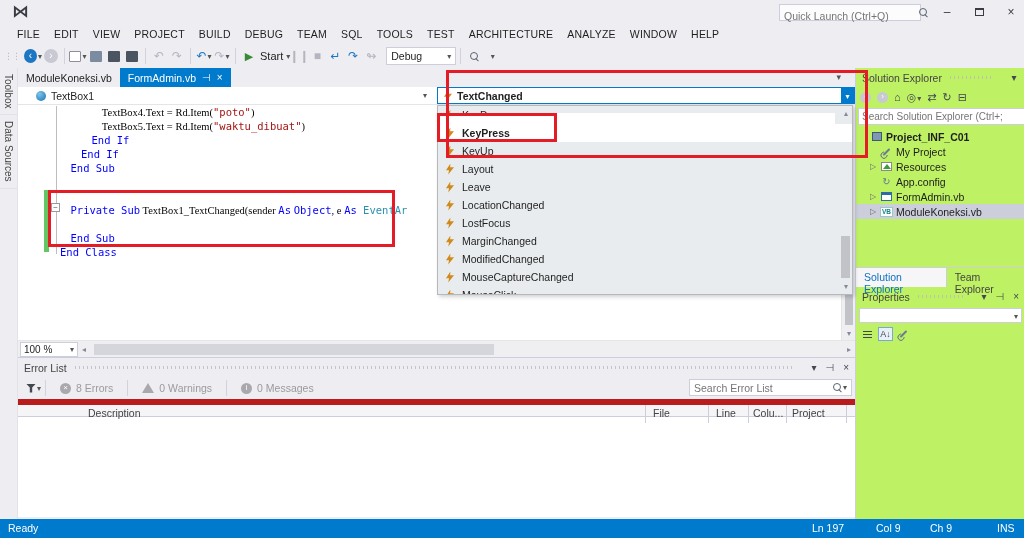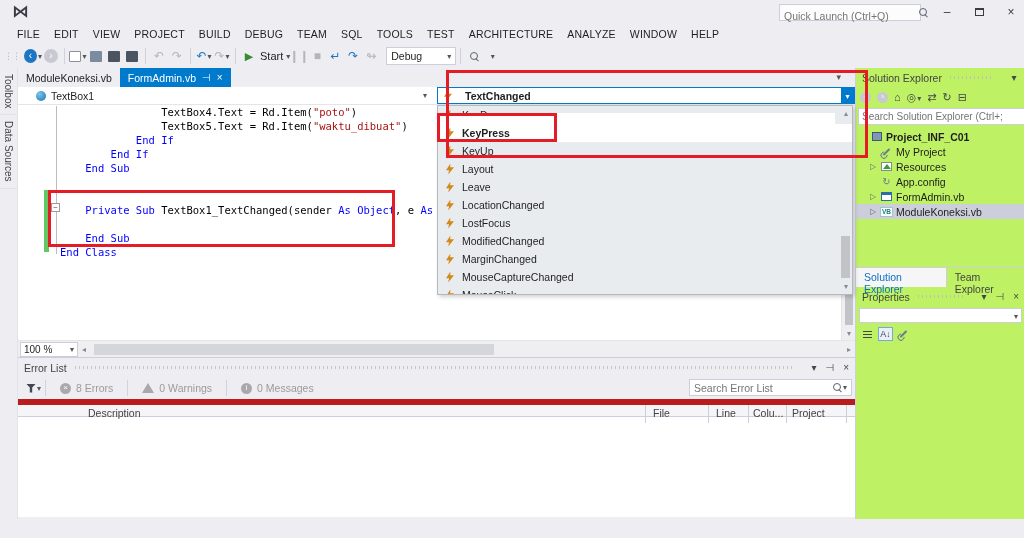--- a/index.html
+++ b/index.html
@@ -49,33 +49,33 @@
   .etab .pin-ico, .etab .x-ico { margin-left:6px; font-size:10px; color:#fff; }
   .tabwell-caret { position:absolute; right:14px; top:4px; font-size:9px; color:#555; }
 
   
   #nav-bar { position:absolute; left:18px; top:87px; width:837px; height:18px; background:#fff; border-bottom:1px solid #e5e5e5; display:flex; }
   .nav-left { position:relative; width:419px; display:flex; align-items:center; padding-left:18px; }
   .field-icon { width:10px; height:10px; border-radius:50%; background:radial-gradient(circle at 35% 30%, #7ec4e8, #1573b6); display:inline-block; margin-right:5px; }
   .nav-left .lbl { font-size:10.5px; color:#1e1e1e; }
   .nav-left .caret { position:absolute; right:10px; font-size:8px; color:#555; }
   .nav-right { position:relative; width:418px; border:1px solid #007acc; background:#fff; display:flex; align-items:center; padding-left:6px; }
-  .nav-right .lbl { font-size:10.5px; font-weight:bold; color:#1e1e1e; margin-left:13px; }
+  .nav-right .lbl { font-size:10.5px; font-weight:bold; color:#1e1e1e; margin-left:5px; }
   .nav-right .btn { position:absolute; right:0; top:0; width:13px; height:16px; background:#007acc; color:#fff; font-size:8px; display:flex; align-items:center; justify-content:center; }
 
   .bolt { display:inline-block; width:8px; height:11px; background:#cf8a1b; clip-path:polygon(55% 0,0 62%,38% 62%,28% 100%,100% 34%,52% 34%); }
 
   
   #code-area { position:absolute; left:18px; top:105px; width:837px; height:235px; background:#fff; overflow:hidden; }
   .outline-vline { position:absolute; left:38px; top:1px; width:1px; height:148px; background:#bdbdbd; }
   .change-bar { position:absolute; left:26px; top:85px; width:5px; height:62px; background:#63c763; }
   .collapse-box { position:absolute; left:33px; top:98px; width:9px; height:9px; border:1px solid #9a9a9a; background:#fff; font-size:8px; line-height:7px; text-align:center; color:#555; }
   #code-lines { position:absolute; left:42px; top:0; right:0; font-family:"DejaVu Sans Mono","Liberation Mono",monospace; font-size:10.5px; line-height:14px; white-space:pre; }
   .code-line { height:14px; }
-  .tok-plain { color:#000; } .tok-kw { color:#0000ff; } .tok-str { color:#a31515; } .tok-typ { color:#2b91af; }
+  .tok-plain { color:#000;font-family:Liberation Serif, serif; } .tok-kw { color:#0000ff; } .tok-str { color:#a31515; } .tok-typ { color:#2b91af; }
 
   
   #v-scroll { position:absolute; left:841px; top:105px; width:14px; height:235px; background:#efeff2; border-left:1px solid #e5e5e5; }
   #v-scroll .arr { position:absolute; left:0; width:14px; text-align:center; font-size:8px; color:#868999; }
   #v-scroll .thumb { position:absolute; left:3px; width:8px; background:#c2c3c9; }
 
   
   #h-scroll { position:absolute; left:18px; top:340px; width:837px; height:17px; background:#efeff2; border-top:1px solid #e5e5e5; display:flex; align-items:center; }
   .zoom-combo { width:58px; height:15px; background:#fff; border:1px solid #cccedb; display:flex; align-items:center; font-size:10px; padding:0 3px; margin-left:2px; }
   .zoom-combo .fill { flex:1; }
@@ -328,25 +328,25 @@
       <div class="dd-item">
         <span class="bolt"></span>
         <span>LocationChanged</span>
       </div>
       <div class="dd-item">
         <span class="bolt"></span>
         <span>LostFocus</span>
       </div>
       <div class="dd-item">
         <span class="bolt"></span>
+        <span>MarginChanged</span>
+      </div>
+      <div class="dd-item">
+        <span class="bolt"></span>
         <span>ModifiedChanged</span>
-      </div>
-      <div class="dd-item">
-        <span class="bolt"></span>
-        <span>MarginChanged</span>
       </div>
       <div class="dd-item">
         <span class="bolt"></span>
         <span>MouseCaptureChanged</span>
       </div>
       <div class="dd-item">
         <span class="bolt"></span>
         <span>MouseClick</span>
       </div>
     </div>
@@ -484,17 +484,24 @@
             <span class="pt-bars"></span>
           </span>
         <span class="pt-ico on">A↓</span>
         <span class="pt-ico dis">
             <span class="ic-wrench"></span>
           </span>
       </div>
     </div>
   </div>
 
+  <div id="statusbar">
+    <span style="left:8px">Ready</span>
+    <span style="left:812px">Ln 197</span>
+    <span style="left:876px">Col 9</span>
+    <span style="left:930px">Ch 9</span>
+    <span style="left:997px">INS</span>
+  </div>
 
   <div id="red-big" class="red-rect"></div>
   <div id="red-small" class="red-rect"></div>
   <div id="red-code" class="red-rect"></div>
 </div>
 
 </body></html>

